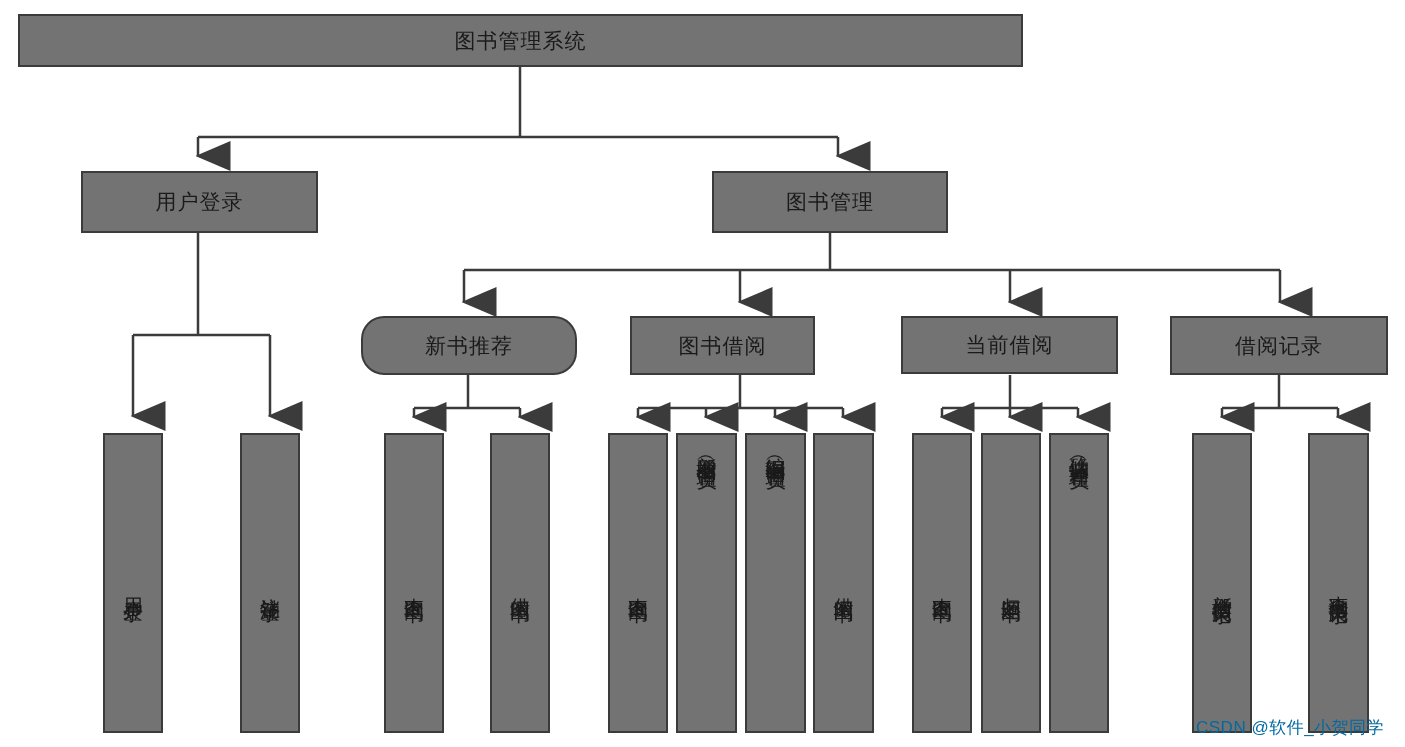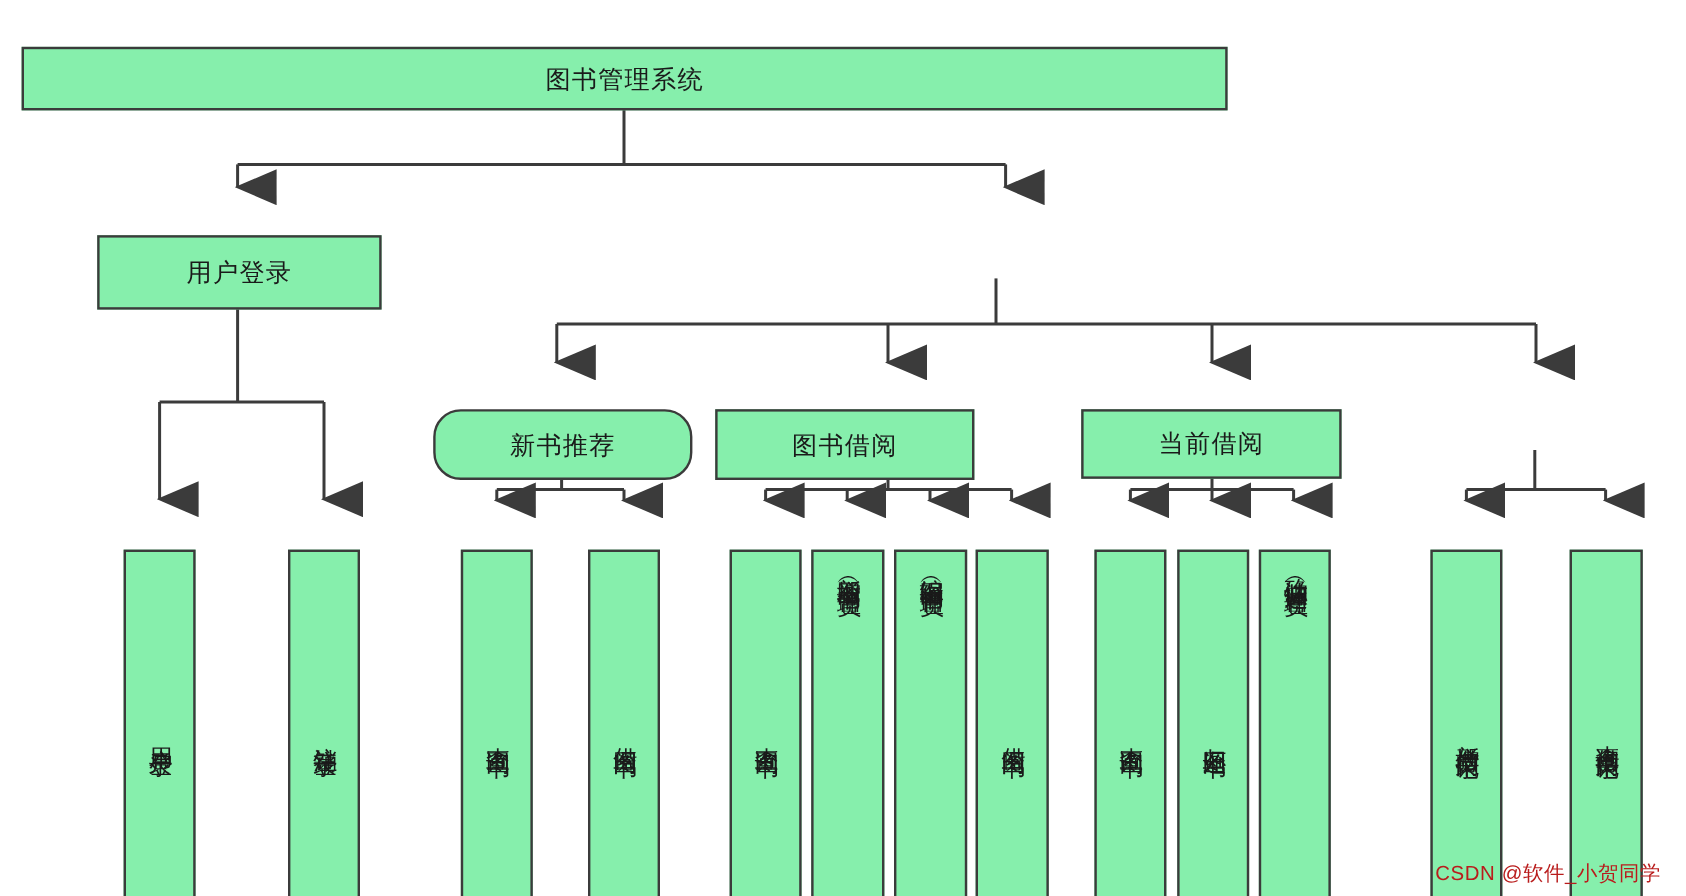--- a/index.html
+++ b/index.html
@@ -1,28 +1,28 @@
 <!DOCTYPE html>
 <html><head>
 <meta charset="utf-8">
 <style>
   html,body{margin:0;padding:0;background:#ffffff;}
   body{width:1405px;height:747px;overflow:hidden;
        font-family:"Liberation Sans","DejaVu Sans",sans-serif;}
   #canvas{position:relative;width:1405px;height:747px;background:#fff;}
   svg{position:absolute;left:0;top:0;}
-  .node{position:absolute;box-sizing:border-box;background:#86efac;
+  .node{position:absolute;box-sizing:border-box;background:#737373;
         border:2.5px solid #3b3b3b;display:flex;align-items:center;
-        justify-content:center;text-align:center;color:#1a1a1a;margin-top:25px;}
+        justify-content:center;text-align:center;color:#1a1a1a;}
   .node.h{font-size:21px;letter-spacing:1px;}
   .node.v{writing-mode:vertical-rl;text-orientation:upright;
           font-size:20px;letter-spacing:2px;line-height:1.05;
           justify-content:flex-start;padding-top:6px;align-items:center;}
   .node.v.tall{justify-content:center;}
-  .watermark{position:absolute;color:#b91c1c;font-size:17px;
+  .watermark{position:absolute;color:#0369a1;font-size:17px;
              letter-spacing:0.5px;white-space:nowrap;}
 </style>
 </head>
 <body>
 
 <div id="canvas">
 
   <svg width="1405" height="747">
     <defs>
       <marker id="arw" viewBox="0 0 12 14" refX="6" refY="13" markerWidth="12" markerHeight="14" orient="auto-start-reverse">
@@ -70,24 +70,26 @@
       <path d="M1279,375 L1279,408"></path>
       <path d="M1222,408 L1338,408"></path>
       <path d="M1222,408 L1222,417" marker-end="url(#arw)"></path>
       <path d="M1338,408 L1338,417" marker-end="url(#arw)"></path>
     </g>
   </svg>
 
   <div class="node h" style="left:18px;top:14px;width:1005px;height:53px;">图书管理系统</div>
 
   <div class="node h" style="left:81px;top:171px;width:237px;height:62px;">用户登录</div>
+  <div class="node h" style="left:712px;top:171px;width:236px;height:62px;">图书管理</div>
 
   <div class="node h" style="left:361px;top:316px;width:216px;height:59px;border-radius:23px;">新书推荐</div>
-  <div class="node h" style="left:596px;top:316px;width:216px;height:59px;">图书借阅</div>
+  <div class="node h" style="left:630px;top:316px;width:185px;height:59px;">图书借阅</div>
   <div class="node h" style="left:901px;top:316px;width:217px;height:58px;">当前借阅</div>
+  <div class="node h" style="left:1170px;top:316px;width:218px;height:59px;">借阅记录</div>
 
   <div class="node v tall" style="left:103px;top:433px;width:60px;height:300px;">用户登录</div>
   <div class="node v tall" style="left:240px;top:433px;width:60px;height:300px;">注销登录</div>
 
   <div class="node v tall" style="left:384px;top:433px;width:60px;height:300px;">查询图书</div>
   <div class="node v tall" style="left:490px;top:433px;width:60px;height:300px;">借阅图书</div>
 
   <div class="node v tall" style="left:608px;top:433px;width:60px;height:300px;">查询图书</div>
   <div class="node v" style="left:676px;top:433px;width:61px;height:300px;">新增图书（管理员）</div>
   <div class="node v" style="left:745px;top:433px;width:61px;height:300px;">编辑图书（管理员）</div>

